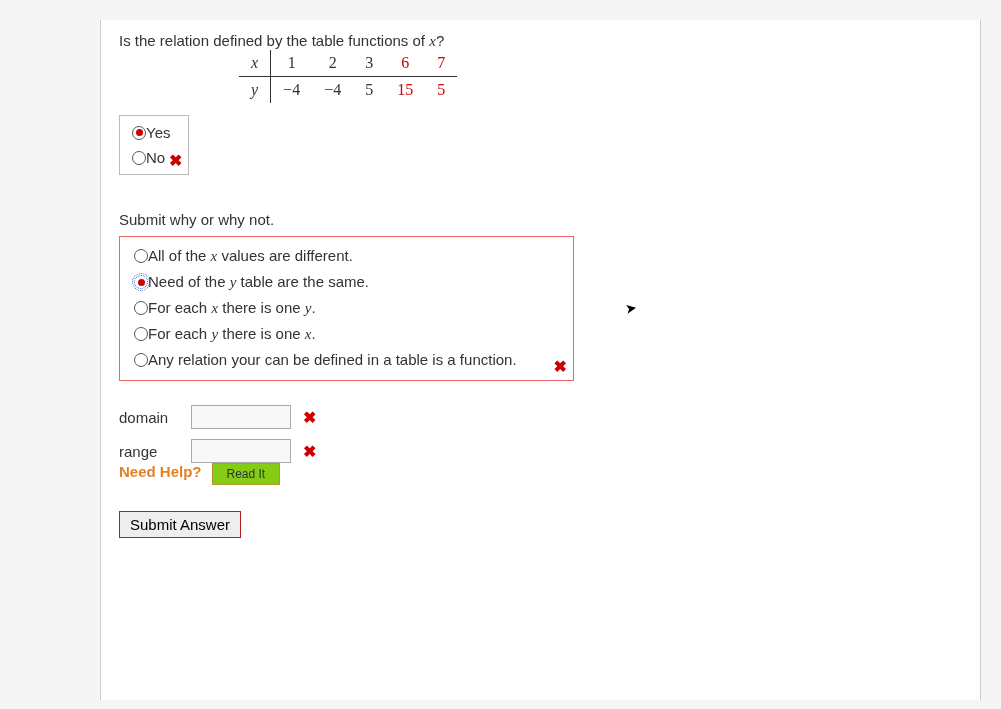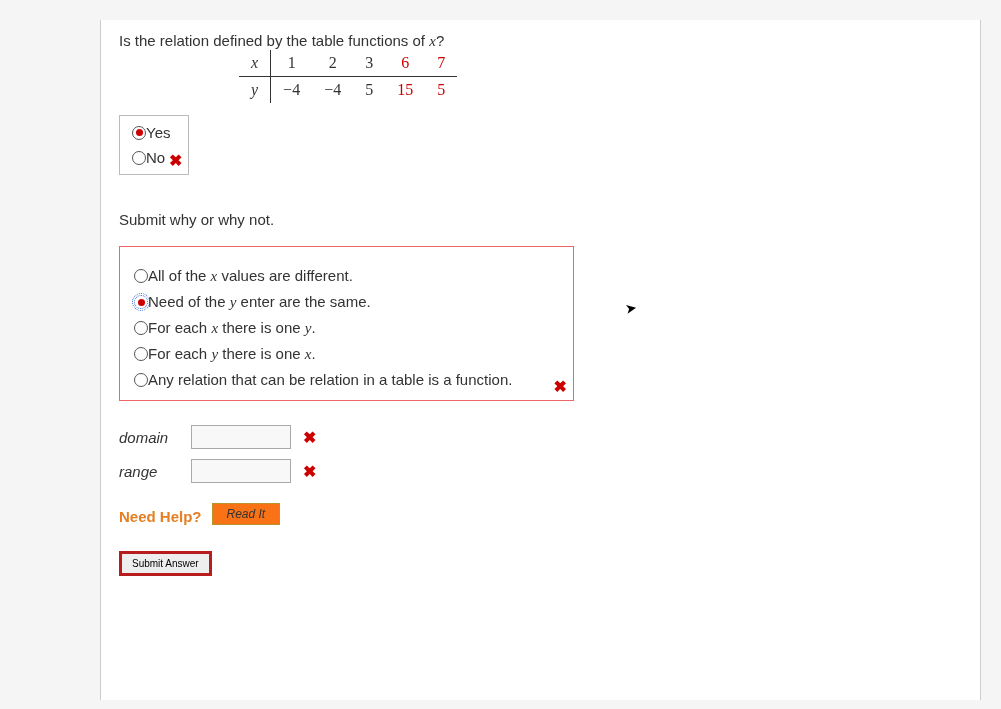--- a/index.html
+++ b/index.html
@@ -83,69 +83,67 @@
       font-size: 16px;
     }
     .yesno-x {
       position: absolute;
       right: 6px;
       bottom: 4px;
     }
     .explain-section { margin-top: 28px; }
     .explain-box {
       border: 1px solid #e66;
-      padding: 20px 14px 4px 14px;
+      padding: 10px 14px 4px 14px;
       display: inline-block;
-      margin-top: 18px;
+      margin-top: 8px;
       position: relative;
       min-width: 455px;
     }
     .explain-box .x-mark {
       position: absolute;
       right: 6px;
       bottom: 4px;
     }
     .domain-range-section { margin-top: 24px; }
     .dr-row {
       display: flex;
       align-items: center;
       gap: 12px;
       margin-top: 10px;
     }
-    .dr-label { width: 60px; font-style: italic; }
+    .dr-label { width: 60px; }
     .dr-input {
       width: 100px;
       height: 24px;
       border: 1px solid #aaa;
       background: #f8f8f8;
     }
     .need-help {
       color: #e67e22;
       font-weight: bold;
-      margin-top: 20px;
       display: flex;
-      align-items: flex-end;
+      align-items: flex-start;
       gap: 10px;
     }
     .read-it {
-      background: #f97316;
+      background: #84cc16;
       border: 1px solid #b8942a;
       padding: 3px 14px;
       font-size: 12px;
       color: #333;
       font-weight: normal;
       cursor: pointer;
-      font-style: italic;
     }
     .submit-btn {
       margin-top: 26px;
       background: #eee;
-      border: 3px solid #b91c1c;
+      border: 1px solid #b91c1c;
       padding: 4px 10px;
-      font-size: 10px;
+      font-size: 15px;
       cursor: pointer;
     }
     .cursor {
       position: absolute;
       left: 625px;
       top: 300px;
       font-size: 14px;
       color: #000;
       transform: rotate(-10deg);
     }
@@ -198,33 +196,33 @@
   
   <div class="explain-section">
     <div>Submit why or why not.</div>
     <div class="explain-box">
       <div class="radio-row">
         <span class="radio"></span>
         <span><span>All of the </span><span class="italic-var">x</span><span> values are different.</span></span>
       </div>
       <div class="radio-row">
         <span class="radio selected selected-dotted"></span>
-        <span><span>Need of the </span><span class="italic-var">y</span><span> enter are the same.</span></span>
+        <span><span>Need of the </span><span class="italic-var">y</span><span> table are the same.</span></span>
       </div>
       <div class="radio-row">
         <span class="radio"></span>
         <span><span>For each </span><span class="italic-var">x</span><span> there is one </span><span class="italic-var">y</span><span>.</span></span>
       </div>
       <div class="radio-row">
         <span class="radio"></span>
         <span><span>For each </span><span class="italic-var">y</span><span> there is one </span><span class="italic-var">x</span><span>.</span></span>
       </div>
       <div class="radio-row">
         <span class="radio"></span>
-        <span>Any relation that can be relation in a table is a function.</span>
+        <span>Any relation your can be defined in a table is a function.</span>
       </div>
       <span class="x-mark">✖</span>
     </div>
   </div>
 
   
   <div class="domain-range-section">
     <div class="dr-row">
       <span class="dr-label">domain</span>
       <input class="dr-input" value="" style="">

